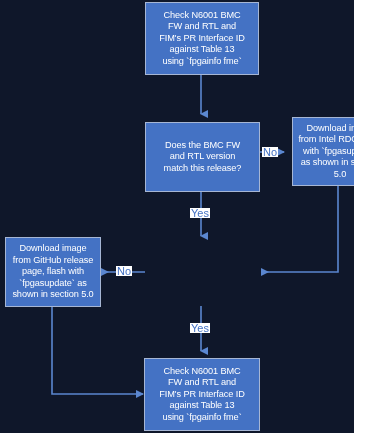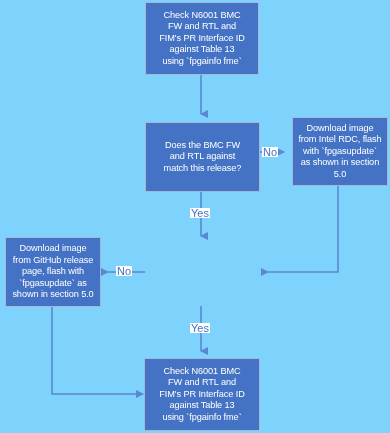--- a/index.html
+++ b/index.html
@@ -2,23 +2,23 @@
 <html><head>
 <meta charset="utf-8">
 <style>
   html, body {
     margin: 0;
     padding: 0;
     background: #ffffff;
   }
   #canvas {
     position: relative;
-    width: 390px;
+    width: 354px;
     height: 433px;
-    background: #7dd3fc;
+    background: #0f172a;
     overflow: hidden;
     font-family: "Liberation Sans", sans-serif;
   }
   #edges {
     position: absolute;
     left: 0;
     top: 0;
     width: 390px;
     height: 433px;
   }
@@ -90,21 +90,21 @@
   <div class="node" style="left:145px; top:2px; width:114px; height:73px;">
     <span class="node-text">Check N6001 BMC
 FW and RTL and
 FIM's PR Interface ID
 against Table 13
 using `fpgainfo fme`</span>
   </div>
 
   <div class="node" style="left:145px; top:122px; width:115px; height:70px;">
     <span class="node-text">Does the BMC FW
-and RTL against
+and RTL version
 match this release?</span>
   </div>
 
   <div class="node" style="left:292px; top:117px; width:96px; height:69px;">
     <span class="node-text">Download image
 from Intel RDC, flash
 with `fpgasupdate`
 as shown in section
 5.0</span>
   </div>

